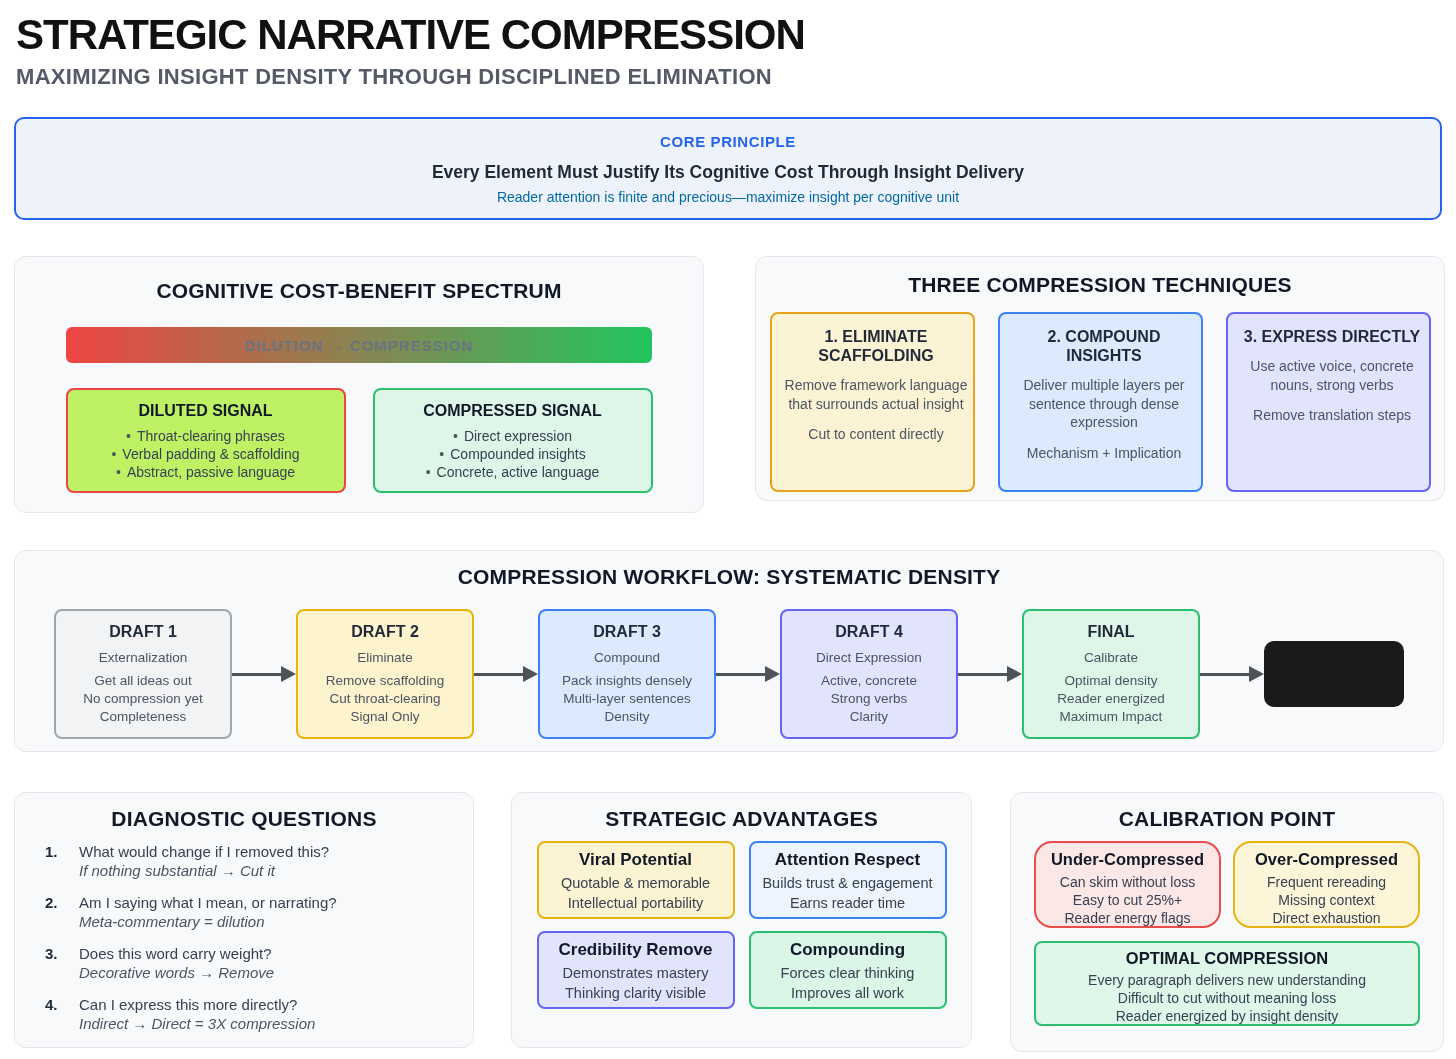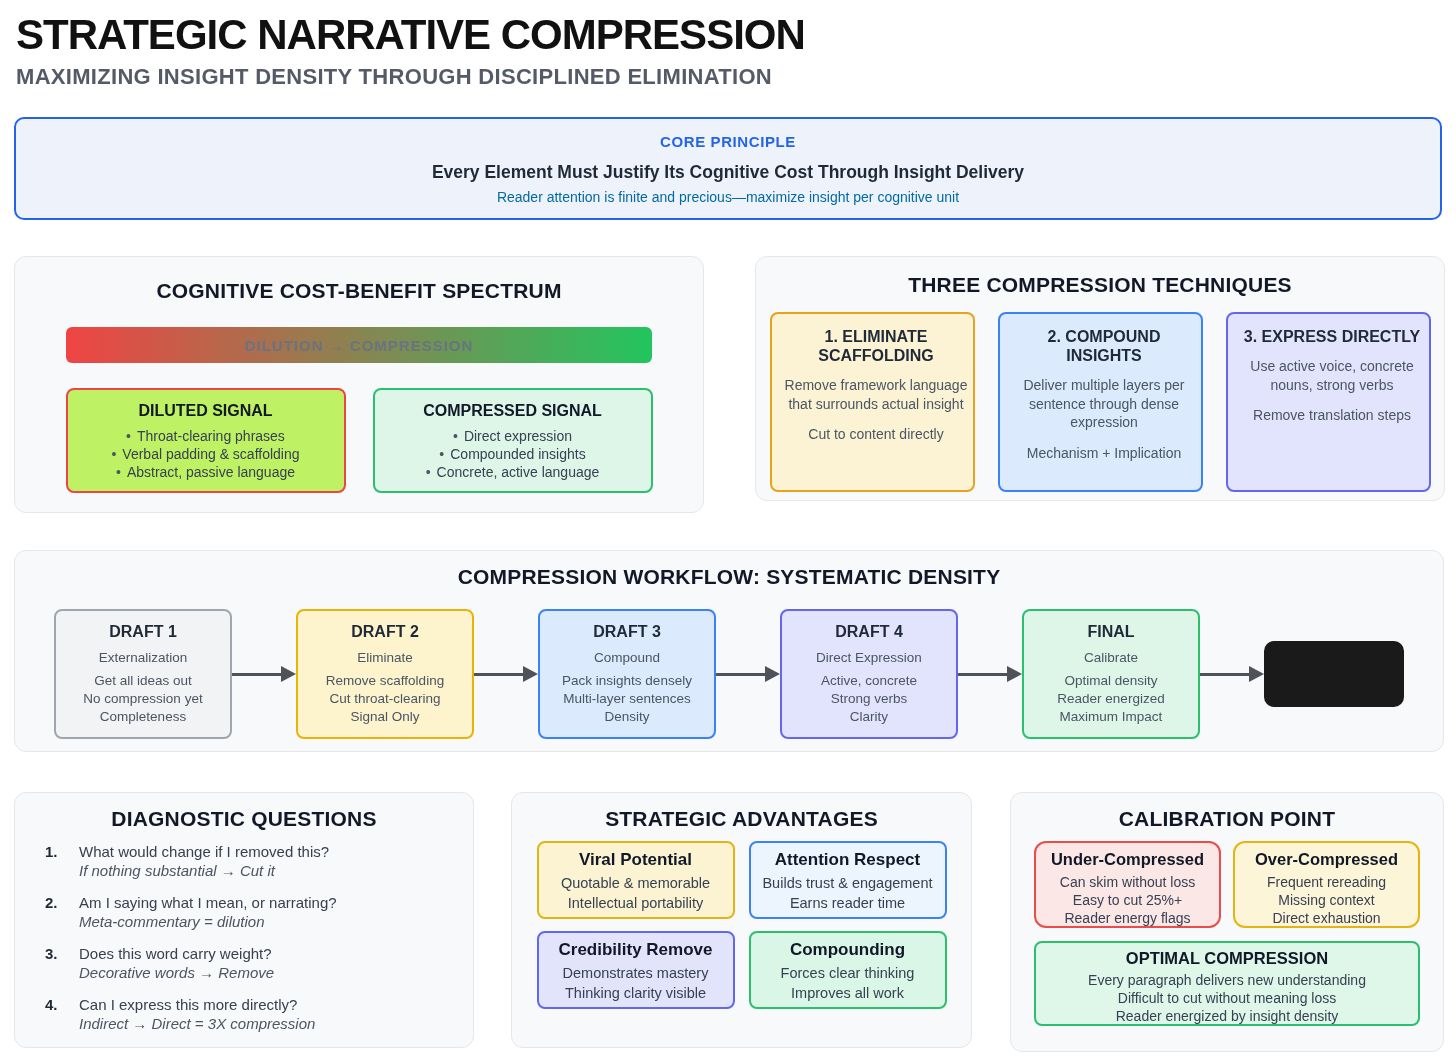--- a/index.html
+++ b/index.html
@@ -99,21 +99,21 @@
   .adv-box.blue{background:#ecf4fd;border-color:#3b82f6;}
   .adv-box.yellow{background:#fcf3d2;border-color:#e6b412;}
   .adv-box.purple{background:#e1e4fb;border-color:#6466f0;}
   .adv-box.green{background:#d9f6e6;border-color:#2bbf6e;}
   .adv-title{font-size:17px;font-weight:bold;color:#111827;margin-bottom:3px;}
   .adv-line{font-size:14.5px;color:#374151;line-height:20px;}
 
   .cal-card{left:1010px;top:792px;width:434px;height:260px;padding-top:14px;}
   .cal-row{display:flex;justify-content:center;gap:12px;margin-top:10px;}
   .cal-box{
-    width:187px;height:87px;box-sizing:border-box;border-radius:12px;border:2px solid;
+    width:187px;height:87px;box-sizing:border-box;border-radius:18px;border:2px solid;
     display:flex;flex-direction:column;align-items:center;text-align:center;padding-top:7px;
   }
   .cal-box.red{background:#fce7e7;border-color:#ea4c4c;}
   .cal-box.yellow{background:#fdf5d7;border-color:#e6b412;}
   .cal-title{font-size:16.5px;font-weight:bold;color:#111827;margin-bottom:4px;}
   .cal-line{font-size:14px;color:#374151;line-height:18px;}
   .cal-optimal{
     margin:13px auto 0 auto;width:386px;height:85px;box-sizing:border-box;border-radius:8px;
     border:2px solid #2bbf6e;background:#def7e9;
     display:flex;flex-direction:column;align-items:center;text-align:center;padding-top:6px;

